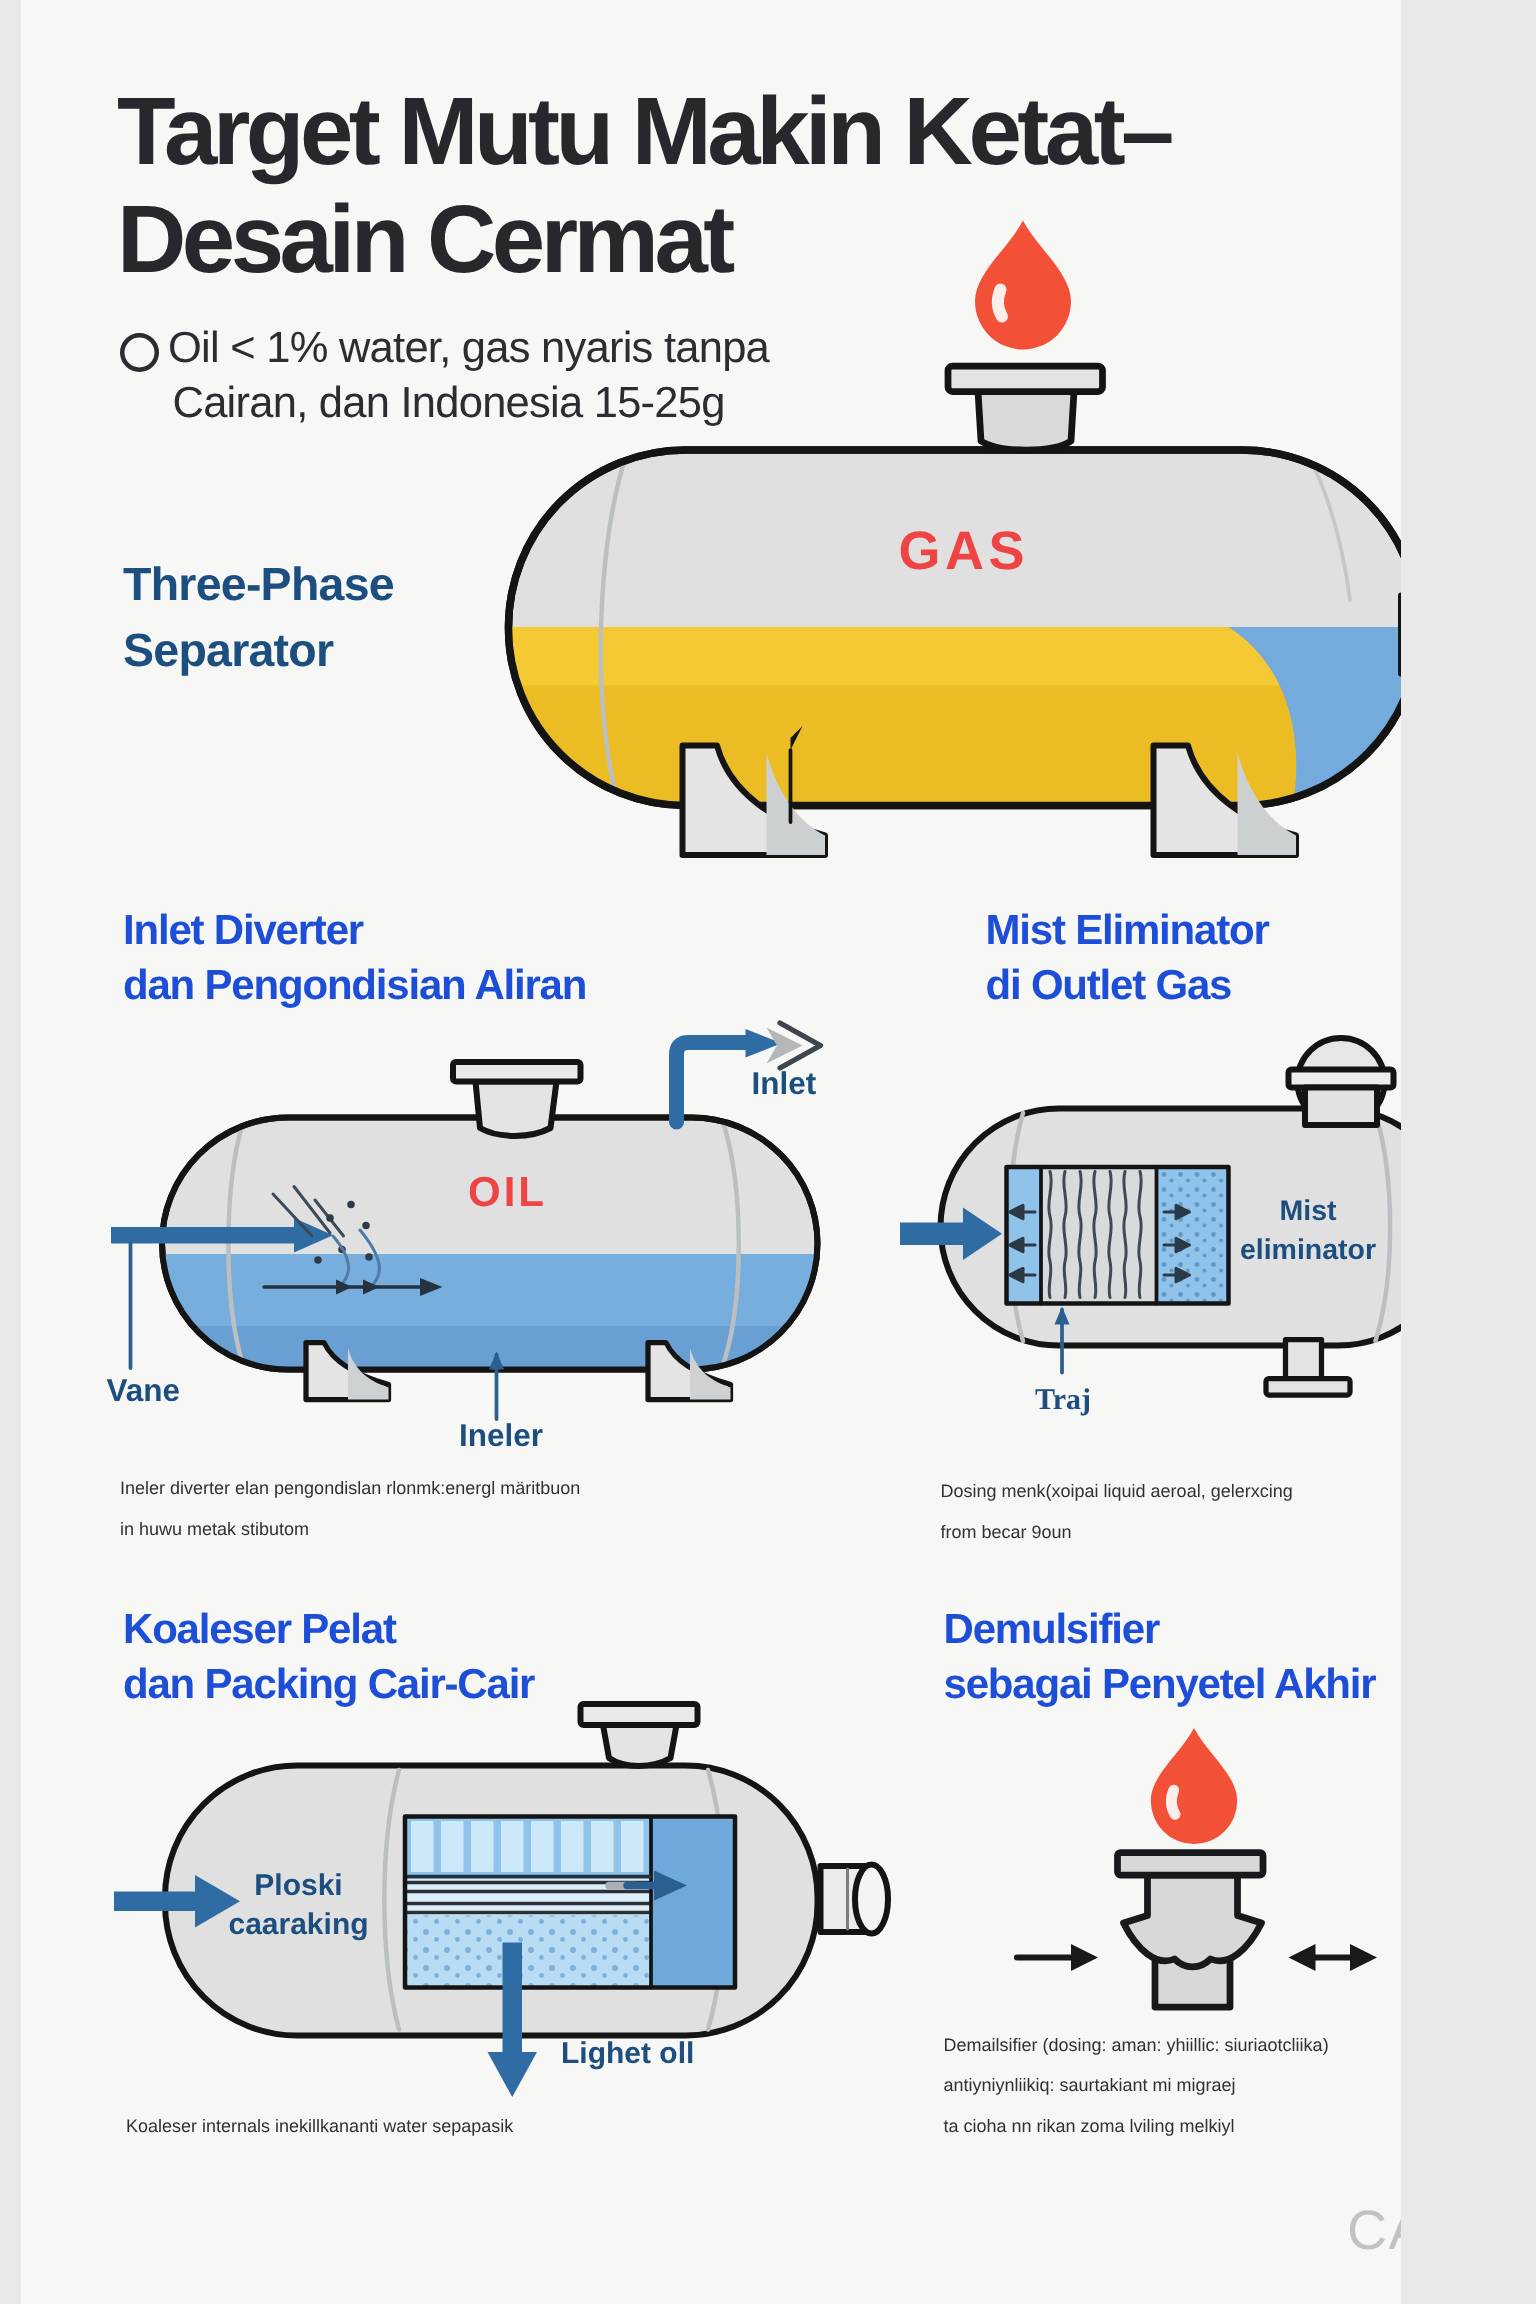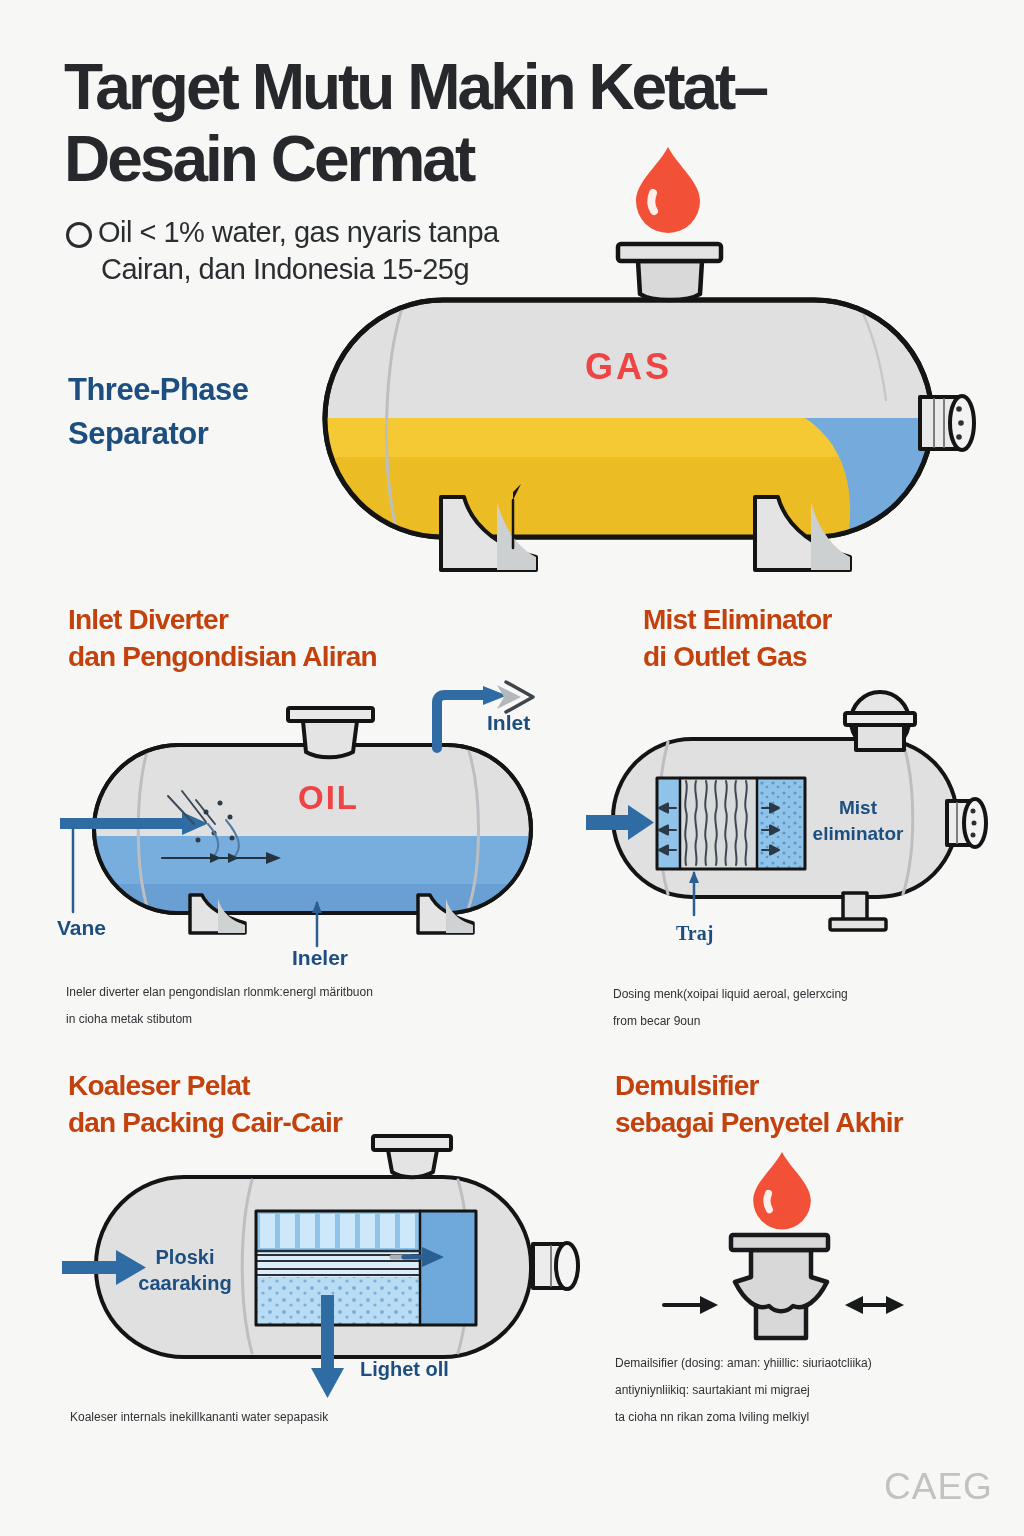--- a/index.html
+++ b/index.html
@@ -1,26 +1,26 @@
 <!DOCTYPE html>
 <html><head>
 <meta charset="utf-8">
 <style>
   html,body{margin:0;padding:0;background:#e9e9e9;}
-  #canvas{position:relative;width:1024px;height:1536px;background:#f7f7f5;overflow:hidden;
-          font-family:"Liberation Sans","DejaVu Sans",sans-serif;}
+  #canvas{position:relative;width:920px;height:1536px;background:#f7f7f5;overflow:hidden;
+          font-family:"Liberation Sans","DejaVu Sans",sans-serif;margin-left:14px;}
   #art{position:absolute;left:0;top:0;width:1024px;height:1536px;z-index:1;}
   .txt{position:absolute;z-index:2;white-space:nowrap;}
   .title-line{left:64px;font-size:64px;font-weight:bold;letter-spacing:-3px;color:#26282c;}
   .bullet-circle{position:absolute;z-index:2;left:66px;top:222px;width:20px;height:20px;
                  border:3px solid #2a2d30;border-radius:50%;}
   .bullet-line{font-size:29px;font-weight:500;letter-spacing:-0.5px;color:#2b2e31;}
   .phase-label{left:68px;font-size:31px;font-weight:bold;color:#1c4e80;letter-spacing:-0.5px;}
   .vessel-word{font-weight:bold;color:#ef4444;}
-  .sec-title{font-size:28px;font-weight:bold;letter-spacing:-0.8px;color:#c2410c;}
+  .sec-title{font-size:28px;font-weight:bold;letter-spacing:-0.8px;color:#1d4ed8;}
   .blue-label{font-size:21px;font-weight:bold;color:#1c4e80;}
   .caption{font-size:12px;color:#2f3234;line-height:27px;}
   .caption span{display:block;}
   .center2{text-align:center;line-height:26px;font-size:20px;}
   .center2 span{display:block;}
   .watermark{left:884px;top:1466px;font-size:37px;font-weight:normal;letter-spacing:1px;color:#c2c2c2;}
 </style>
 </head>
 <body>
 
@@ -241,27 +241,27 @@
   <span class="bullet-circle"></span>
   <div class="txt bullet-line" style="left:98px;top:216px;">Oil &lt; 1% water, gas nyaris tanpa</div>
   <div class="txt bullet-line" style="left:101px;top:253px;">Cairan, dan Indonesia 15-25g</div>
 
   <div class="txt phase-label" style="top:372px;">Three-Phase</div>
   <div class="txt phase-label" style="top:416px;">Separator</div>
   <div class="txt vessel-word" style="left:585px;top:346px;font-size:36px;letter-spacing:3px;">GAS</div>
 
   <div class="txt sec-title" style="left:68px;top:604px;">Inlet Diverter</div>
   <div class="txt sec-title" style="left:68px;top:641px;">dan Pengondisian Aliran</div>
-  <div class="txt vessel-word" style="left:298px;top:779px;font-size:33px;letter-spacing:2px;">OIL</div>
+  <div class="txt vessel-word" style="left:298px;top:779px;font-size:28px;letter-spacing:2px;">OIL</div>
   <div class="txt blue-label" style="left:487px;top:711px;">Inlet</div>
   <div class="txt blue-label" style="left:57px;top:916px;">Vane</div>
   <div class="txt blue-label" style="left:292px;top:946px;">Ineler</div>
   <div class="txt caption" style="left:66px;top:979px;">
     <span>Ineler diverter elan pengondislan rlonmk:energl märitbuon</span>
-    <span>in cioha metak stibutom</span>
+    <span>in huwu metak stibutom</span>
   </div>
 
   <div class="txt sec-title" style="left:643px;top:604px;">Mist Eliminator</div>
   <div class="txt sec-title" style="left:643px;top:641px;">di Outlet Gas</div>
   <div class="txt blue-label center2" style="left:804px;top:795px;width:108px;font-size:19px;">
     <span>Mist</span>
     <span>eliminator</span>
   </div>
   <div class="txt blue-label" style="left:676px;top:922px;font-size:20px;font-family:Liberation Serif, serif;">Traj</div>
   <div class="txt caption" style="left:613px;top:981px;">

